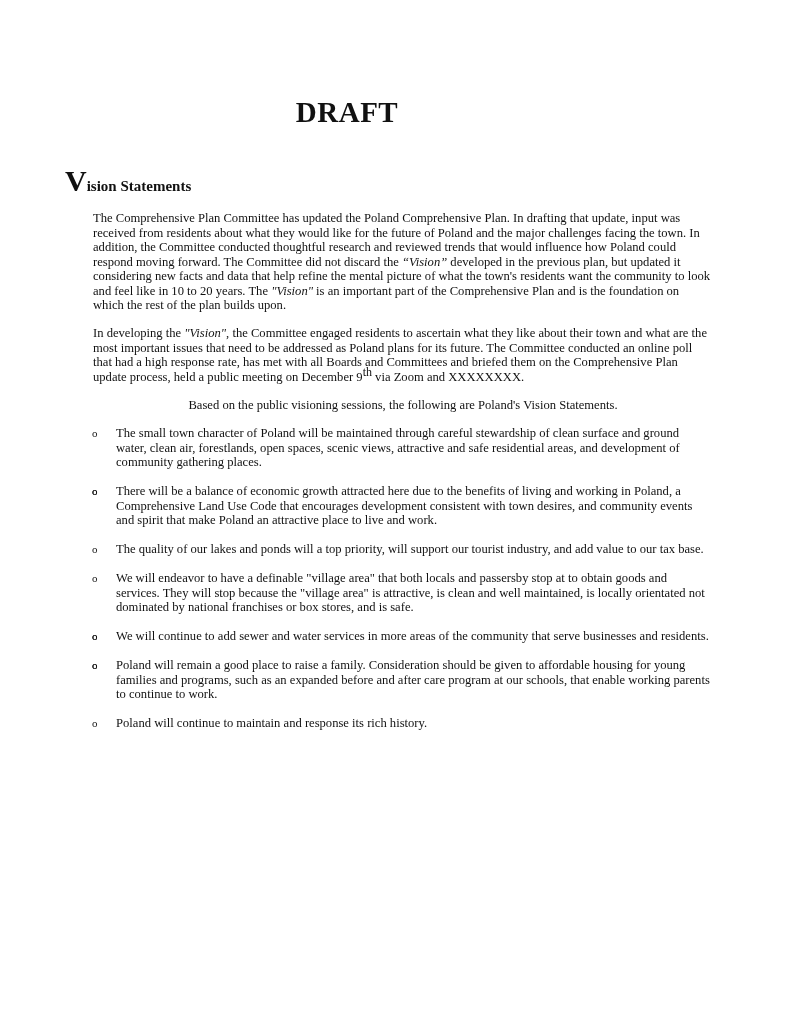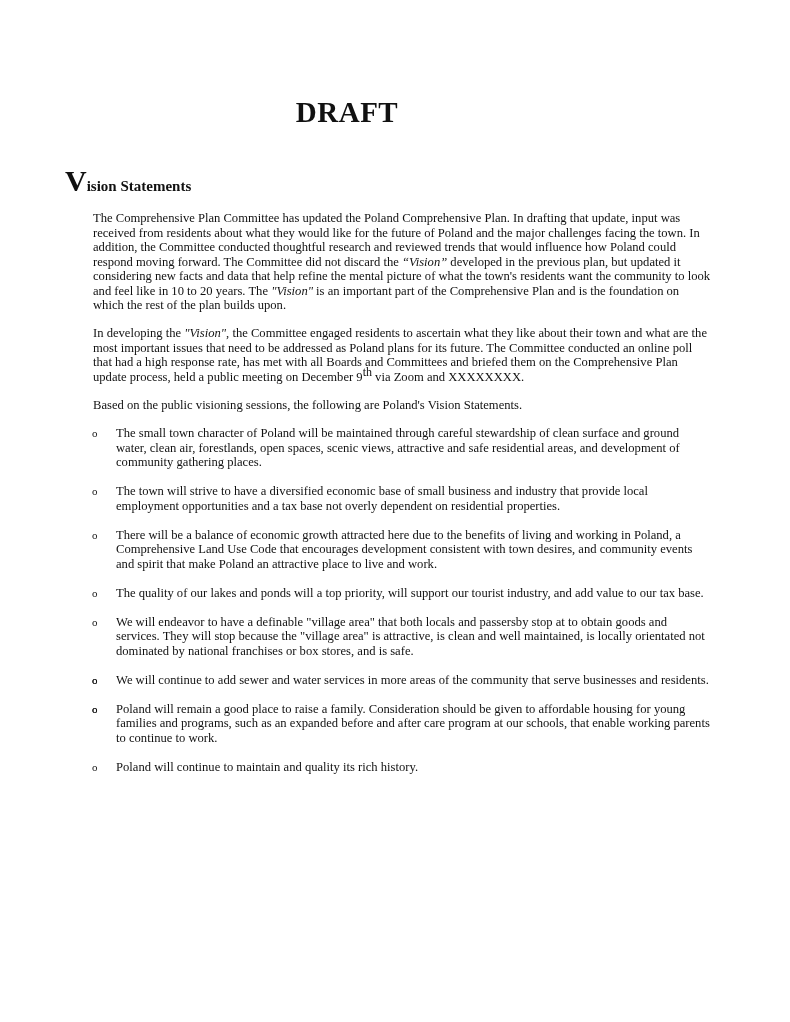--- a/index.html
+++ b/index.html
@@ -27,26 +27,26 @@
 </div>
 
 <p class="para" style="top:210px;">
   <span>The Comprehensive Plan Committee has updated the Poland Comprehensive Plan.  In drafting that update, input was received from residents about what they would like for the future of Poland and the major challenges facing the town.  In addition, the Committee conducted thoughtful research and reviewed trends that would influence how Poland could respond moving forward.  The Committee did not discard the </span><i>“Vision”</i><span> developed in the previous plan, but updated it considering new facts and data that help refine the mental picture of what the town's residents want the community to look and feel like in 10 to 20 years. The </span><i>"Vision"</i><span> is an important part of the Comprehensive Plan and is the foundation on which the rest of the plan builds upon.</span>
 </p>
 
 <p class="para" style="top:325px;">
   <span>In developing the </span><i>"Vision"</i><span>, the Committee engaged residents to ascertain what they like about their town and what are the most important issues that need to be addressed as Poland plans for its future. The Committee conducted an online poll that had a high response rate, has met with all Boards and Committees and briefed them on the Comprehensive Plan update process, held a public meeting on December 9</span><sup>th</sup><span> via Zoom and XXXXXXXX.</span>
 </p>
 
-<p class="para" style="top:397px;">Based on the public visioning sessions, the following are Poland's Vision Statements.</p>
+<p class="para" style="top:397px;text-align:center;">Based on the public visioning sessions, the following are Poland's Vision Statements.</p>
 
 <ul class="list">
   <li><span class="bullet">o</span><span>The small town character of Poland will be maintained through careful stewardship of clean surface and ground water, clean air, forestlands, open spaces, scenic views, attractive and safe residential areas, and development of community gathering places.</span></li>
-  <li><span class="bullet">o</span><span>The town will strive to have a diversified economic base of small business and industry that provide local employment opportunities and a tax base not overly dependent on residential properties.</span></li>
+  <li><span class="bullet">o</span></li>
   <li><span class="bullet">o</span><span>There will be a balance of economic growth attracted here due to the benefits of living and working in Poland, a Comprehensive Land Use Code that encourages development consistent with town desires, and community events and spirit that make Poland an attractive place to live and work.</span></li>
   <li><span class="bullet">o</span><span>The quality of our lakes and ponds will a top priority, will support our tourist industry, and add value to our tax base.</span></li>
   <li><span class="bullet">o</span><span>We will endeavor to have a definable "village area" that both locals and passersby stop at to obtain goods and services. They will stop because the "village area" is attractive, is clean and well maintained, is locally orientated not dominated by national franchises or box stores, and is safe.</span></li>
   <li><span class="bullet">o</span></li>
   <li><span class="bullet">o</span><span>We will continue to add sewer and water services in more areas of the community that serve businesses and residents.</span></li>
   <li><span class="bullet">o</span></li>
   <li><span class="bullet">o</span><span>Poland will remain a good place to raise a family.  Consideration should be given to affordable housing for young families and programs, such as an expanded before and after care program at our schools, that enable working parents to continue to work.</span></li>
-  <li><span class="bullet">o</span><span>Poland will continue to maintain and quality its rich history.</span></li>
+  <li><span class="bullet">o</span><span>Poland will continue to maintain and response its rich history.</span></li>
 </ul>
 
 </body></html>

